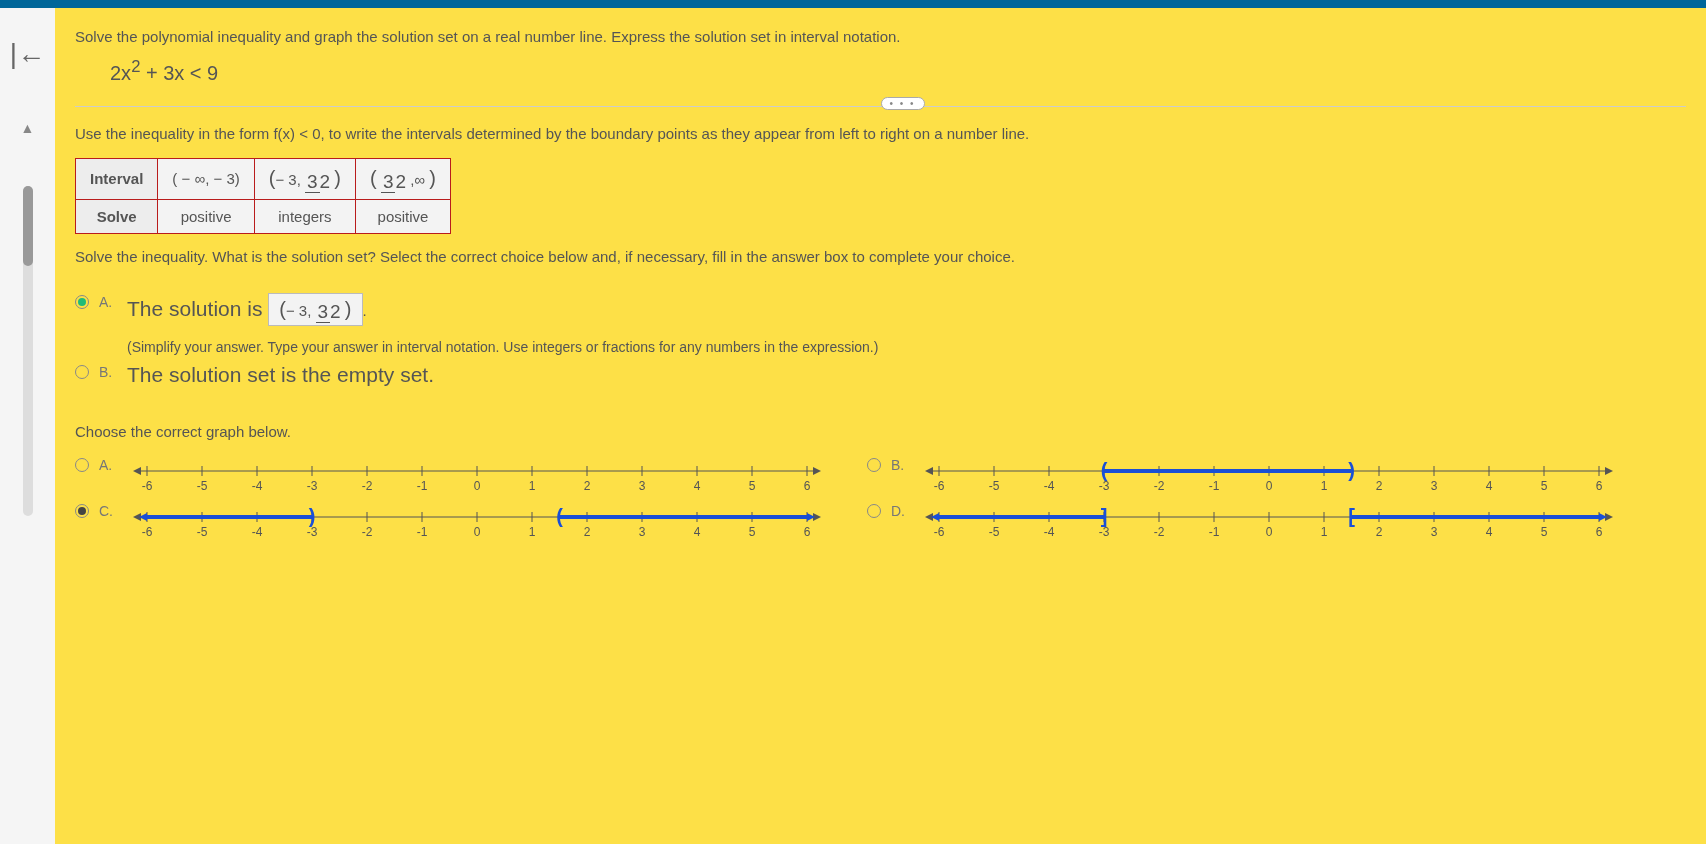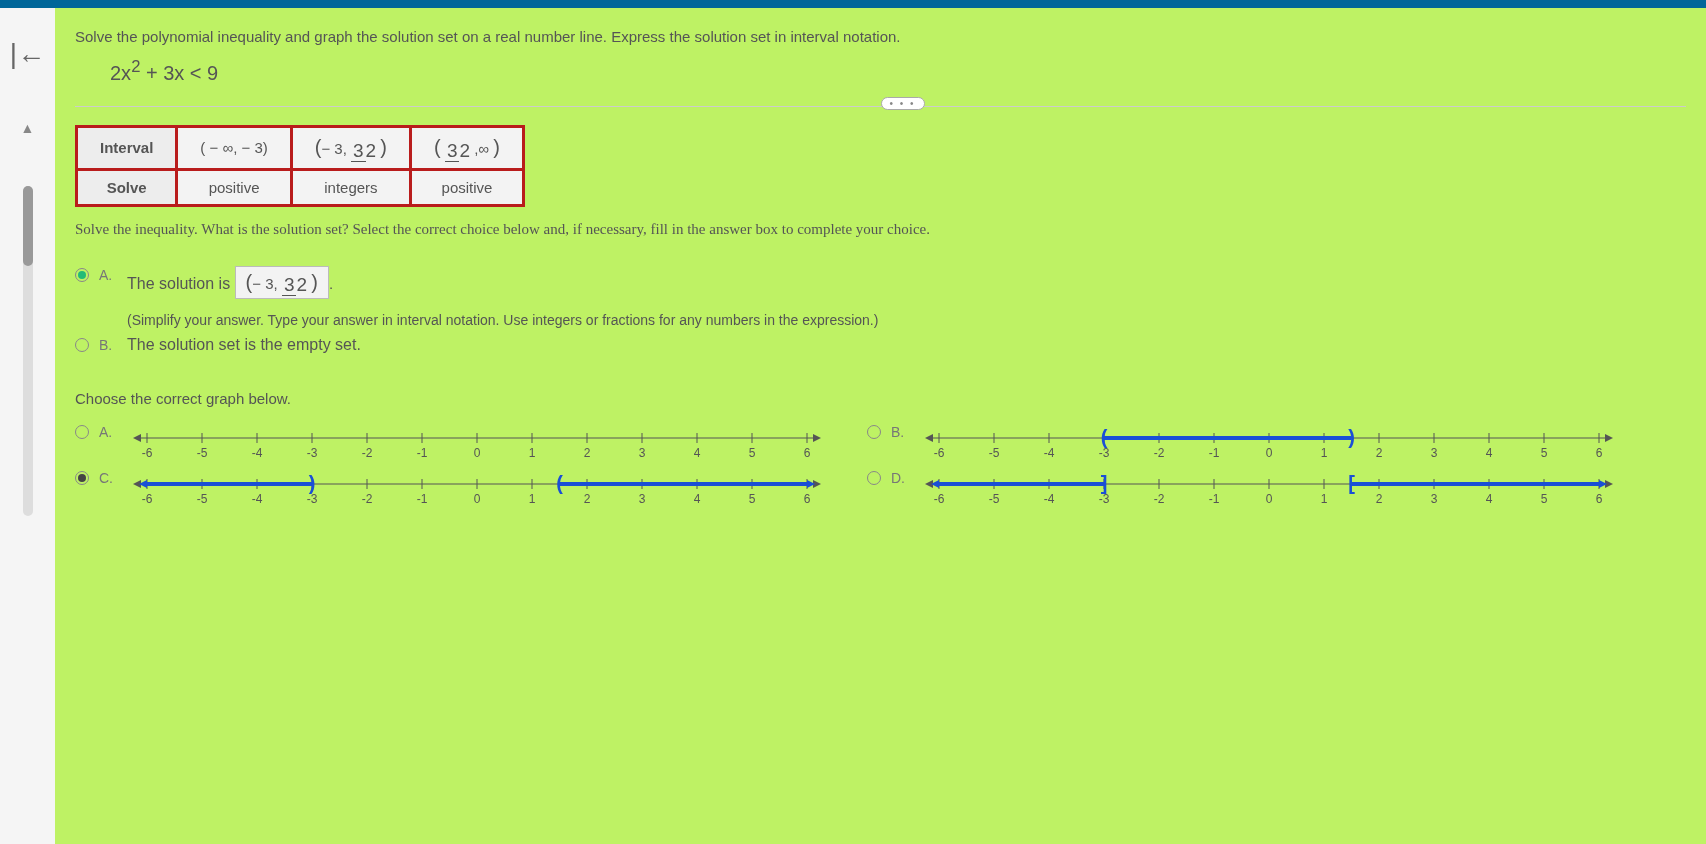--- a/index.html
+++ b/index.html
@@ -4,39 +4,39 @@
 <style>
 * { margin:0; padding:0; box-sizing:border-box; font-family:Arial,Helvetica,sans-serif; }
 body { background:#f5f5f5; width:1706px; height:844px; position:relative; }
 .topbar { background:#006699; height:8px; width:100%; }
 .mainwrap { display:flex; height:calc(100% - 8px); }
 .leftcol { width:55px; display:flex; flex-direction:column; align-items:center; padding-top:30px; gap:50px; }
 .backbtn { font-size:28px; color:#666; cursor:pointer; }
 .scrollbtn { font-size:14px; color:#888; }
 .scrolltrack { width:10px; height:330px; background:#ddd; border-radius:5px; position:relative; }
 .scrollthumb { width:10px; height:80px; background:#999; border-radius:5px; position:absolute; top:0; }
-.content { flex:1; background:#bef264; padding:18px 20px; color:#555; font-size:15px; }
+.content { flex:1; background:#fde047; padding:18px 20px; color:#555; font-size:15px; }
 .problem { color:#555; line-height:1.5; }
 .equation { margin:8px 0 0 35px; font-size:20px; }
 .divider { border-top:1px solid #ccc; margin:22px 0 18px 0; position:relative; }
 .ellipsis { position:absolute; left:50%; top:-10px; background:#fff; border:1px solid #aaa; border-radius:10px; padding:0 8px; font-size:10px; color:#888; letter-spacing:2px; }
 .instr { color:#555; margin-bottom:16px; }
 table.signtable { border-collapse:collapse; margin-bottom:4px; }
-table.signtable td, table.signtable th { border:3px solid #b91c1c; padding:8px 22px; text-align:center; font-size:15px; font-weight:normal; color:#555; background:#f3f3f3; }
+table.signtable td, table.signtable th { border:1px solid #b91c1c; padding:8px 14px; text-align:center; font-size:15px; font-weight:normal; color:#555; background:#f3f3f3; }
 table.signtable th { background:#ededed; font-weight:bold; }
 .frac { display:inline-block; vertical-align:middle; text-align:center; font-size:19px; line-height:1; }
 .frac .t { border-bottom:1px solid #555; padding:0 2px; }
 .small { font-size:14px; color:#555; }
 .choices { margin-top:28px; }
 .choicerow { display:flex; align-items:flex-start; margin-bottom:8px; gap:10px; }
 .radio { width:14px; height:14px; border:1px solid #888; border-radius:50%; margin-top:2px; position:relative; }
 .radio.checked::after { content:""; position:absolute; width:8px; height:8px; background:#2b7; border-radius:50%; top:2px; left:2px; }
 .radio.filled::after { content:""; position:absolute; width:8px; height:8px; background:#444; border-radius:50%; top:2px; left:2px; }
 .clabel { color:#777; font-size:14px; margin-top:1px; width:18px; }
-.ctext { color:#555; font-size:16px; }
+.ctext { color:#555; font-size:21px; }
 .answerbox { background:#f3f3f3; border:1px solid #bbb; padding:4px 10px; display:inline-block; }
 .graphrow { display:flex; gap:40px; margin-top:16px; }
 .graphopt { display:flex; align-items:flex-start; gap:10px; }
 .nl { width:700px; }
 svg { display:block; }
 .tick { font-size:12px; fill:#555; }
 </style>
 </head>
 <body>
 
@@ -51,20 +51,21 @@
   </div>
   <div class="content">
     <div class="problem">Solve the polynomial inequality and graph the solution set on a real number line. Express the solution set in interval notation.</div>
     <div class="equation">
       <span>2x</span><sup>2</sup><span> + 3x &lt; 9</span>
     </div>
     <div class="divider">
       <span class="ellipsis">• • •</span>
     </div>
 
+    <div class="instr">Use the inequality in the form f(x) &lt; 0, to write the intervals determined by the boundary points as they appear from left to right on a number line.</div>
     <table class="signtable">
       <tbody>
           <tr>
         <th>Interval</th>
         <td>( − ∞, − 3)</td>
         <td>
           <span style="font-size:20px;">(</span><span>− 3,</span>
           <span class="frac"><span class="t">3</span><span>2</span></span>
           <span style="font-size:20px;">)</span>
         </td>
@@ -77,21 +78,21 @@
       </tr>
       <tr>
         <th>Solve</th>
         <td>positive</td>
         <td>integers</td>
         <td>positive</td>
       </tr>
     </tbody>
       </table>
 
-    <div class="instr" style="margin-top:14px;font-family:Liberation Serif, serif;">Solve the inequality. What is the solution set? Select the correct choice below and, if necessary, fill in the answer box to complete your choice.</div>
+    <div class="instr" style="margin-top:14px;">Solve the inequality. What is the solution set? Select the correct choice below and, if necessary, fill in the answer box to complete your choice.</div>
 
     <div class="choices">
       <div class="choicerow">
         <span class="radio checked"></span>
         <span class="clabel">A.</span>
         <div>
           <span class="ctext">The solution is </span>
           <span class="answerbox">
             <span style="font-size:20px;">(</span><span>− 3,</span>
             <span class="frac"><span class="t">3</span><span>2</span></span>

